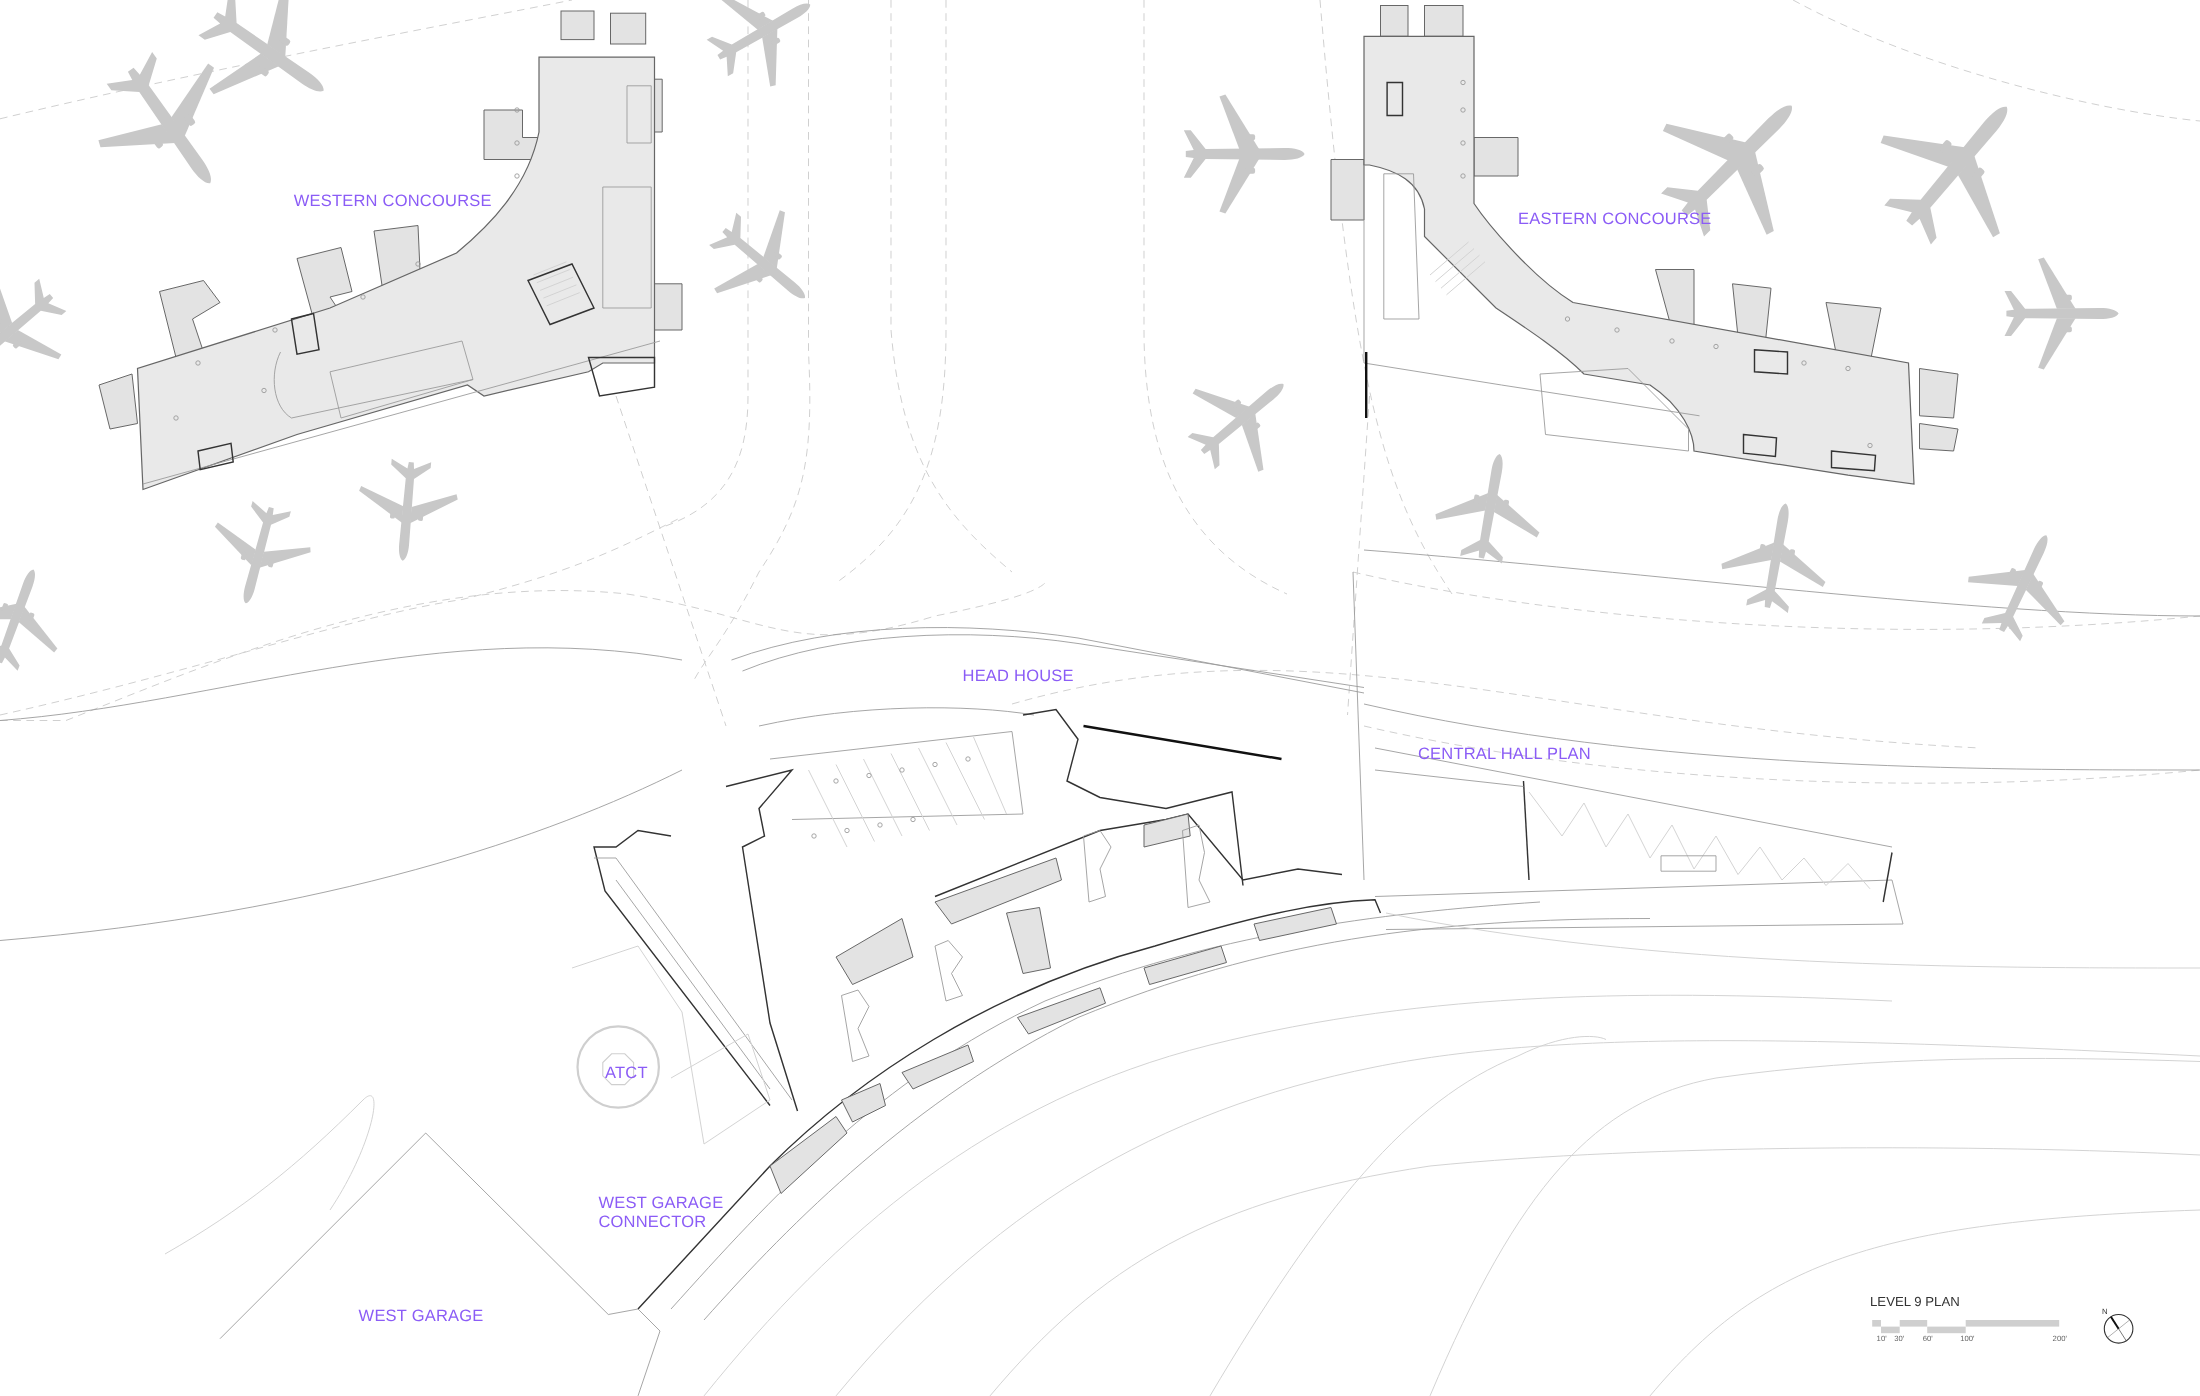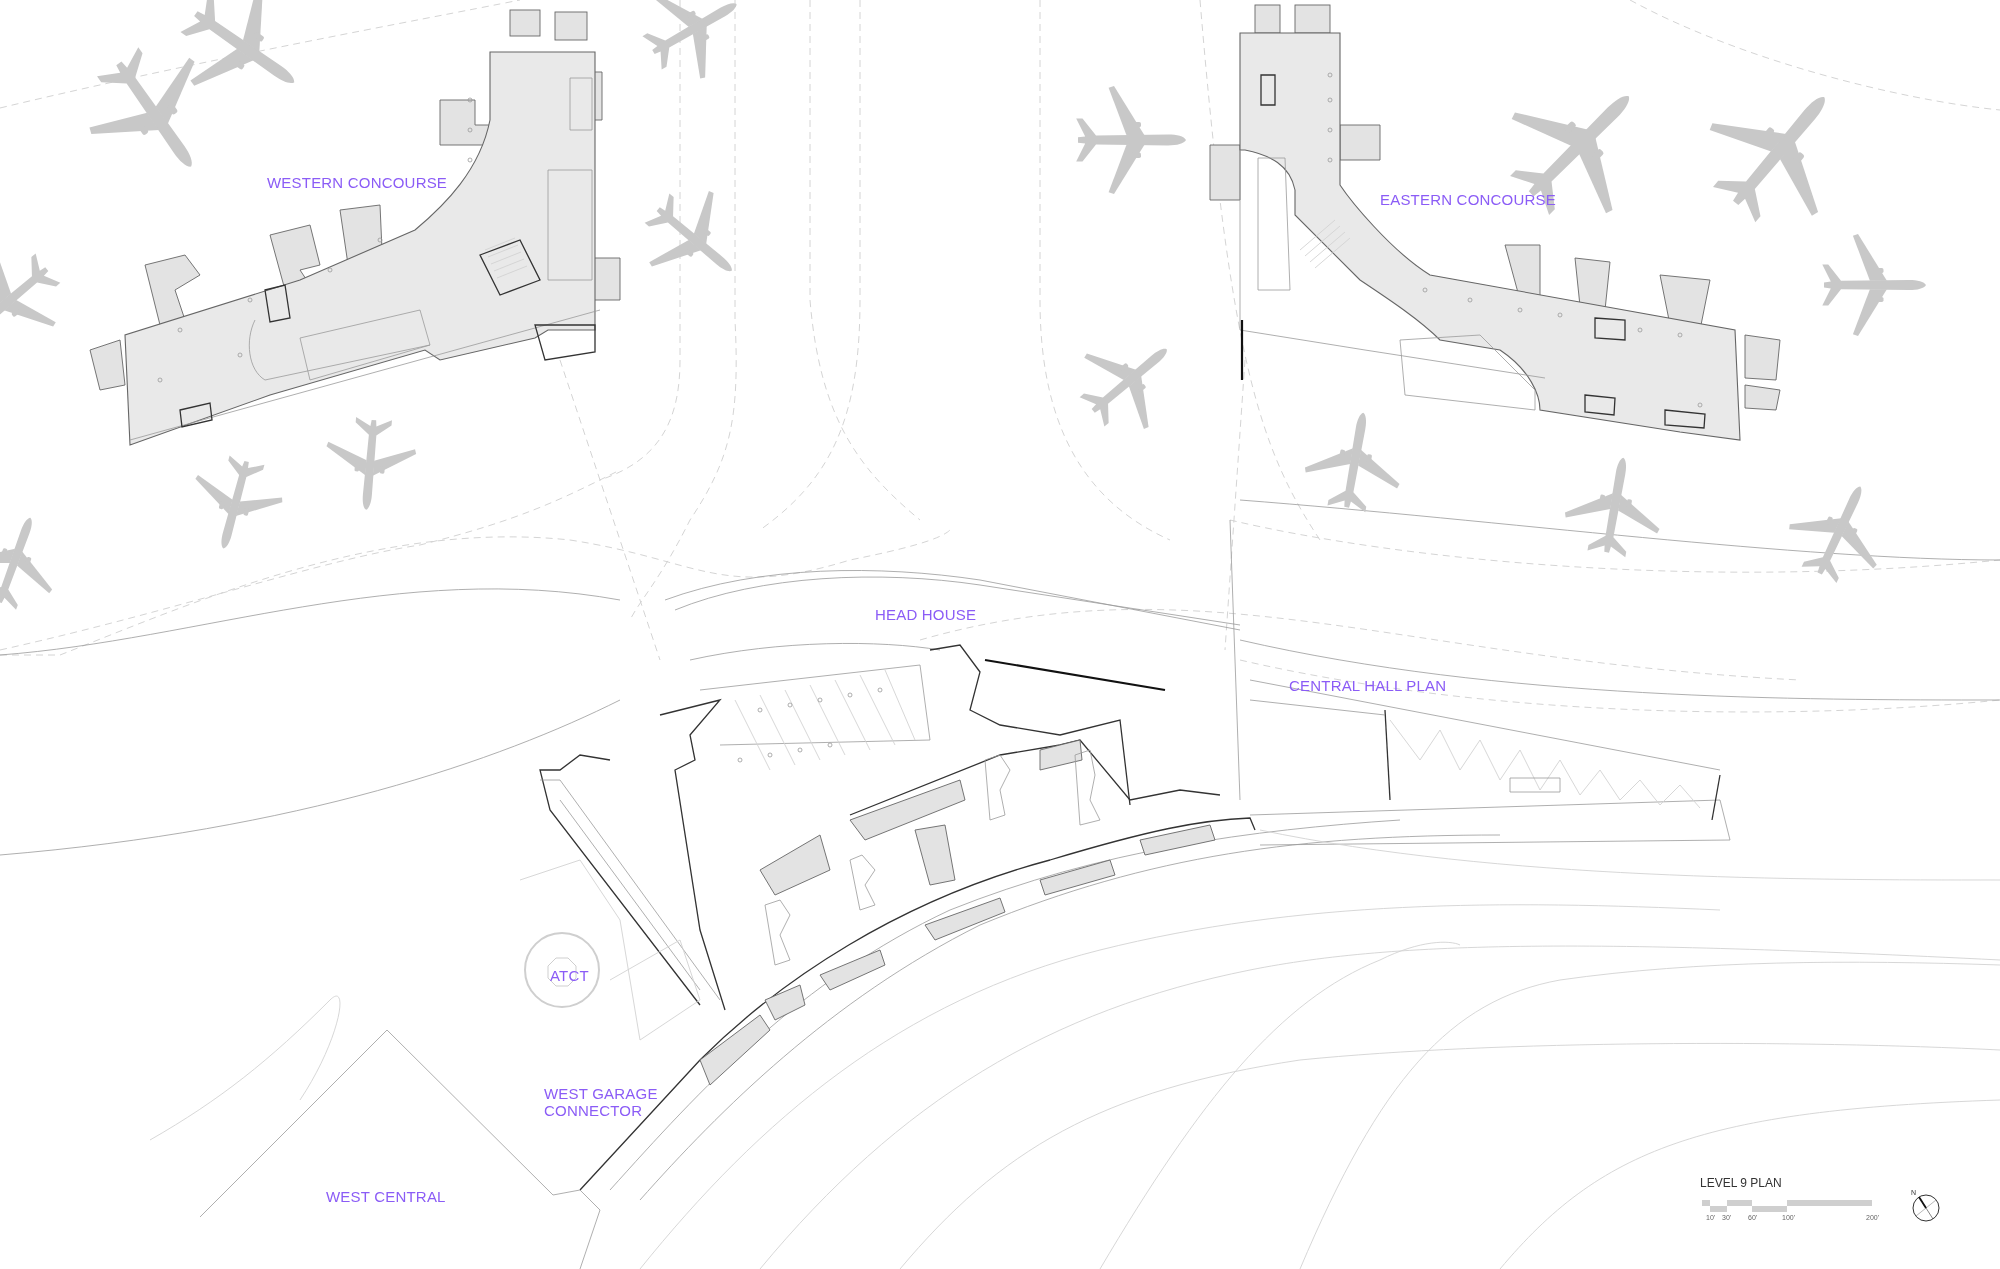--- a/index.html
+++ b/index.html
@@ -221,21 +221,21 @@
     <path class="faint" d="M1260,830 C1500,880 1800,880 2000,880"></path>
   </g>
 </svg>
 
 <div class="lbl" style="left:267px;top:174px;">WESTERN CONCOURSE</div>
 <div class="lbl" style="left:1380px;top:191px;">EASTERN CONCOURSE</div>
 <div class="lbl" style="left:875px;top:606px;">HEAD HOUSE</div>
 <div class="lbl" style="left:1289px;top:677px;">CENTRAL HALL PLAN</div>
 <div class="lbl" style="left:550px;top:967px;">ATCT</div>
 <div class="lbl two" style="left:544px;top:1057px;margin-top:28px;">WEST GARAGE CONNECTOR</div>
-<div class="lbl" style="left:326px;top:1188px;">WEST CENTRAL</div>
+<div class="lbl" style="left:326px;top:1188px;">WEST GARAGE</div>
 
 <div id="legend">
   <div class="title">LEVEL 9 PLAN</div>
   <div>
     <div class="sb" style="left:2px;top:24px;width:8px;"></div>
     <div class="sb" style="left:10px;top:30px;width:17px;"></div>
     <div class="sb" style="left:27px;top:24px;width:25px;"></div>
     <div class="sb" style="left:52px;top:30px;width:35px;"></div>
     <div class="sb" style="left:87px;top:24px;width:85px;"></div>
   </div>

